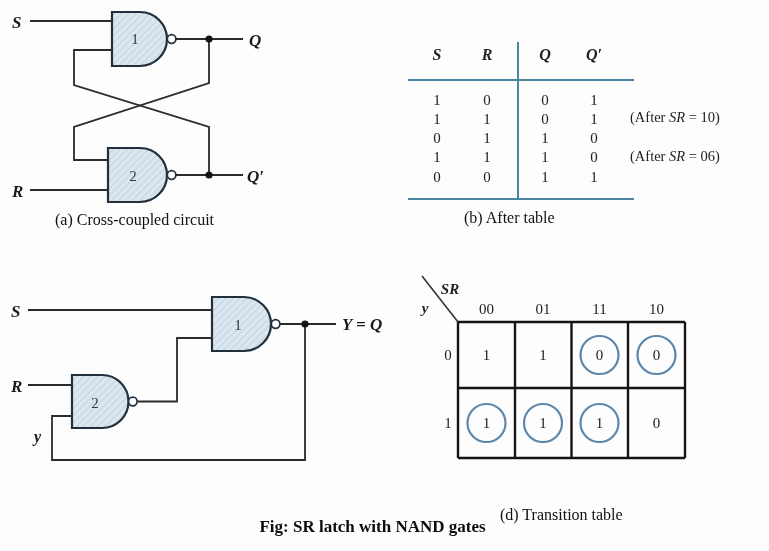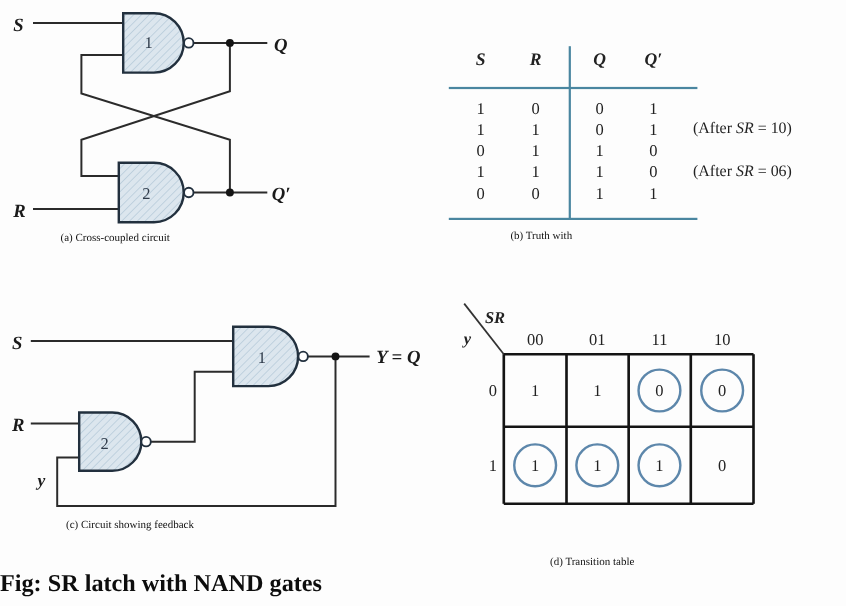--- a/index.html
+++ b/index.html
@@ -23,21 +23,21 @@
     font-family: "Liberation Serif", serif;
     font-style: italic; font-weight: bold;
     font-size: 17px; fill: #1a1a1a;
   }
   .gate-num {
     font-family: "Liberation Serif", serif;
     font-size: 15px; fill: #2f3b4a; text-anchor: middle;
   }
   .panel-caption {
     position: absolute;
-    font-size: 10px; color: #111; white-space: nowrap;
+    font-size: 16px; color: #111; white-space: nowrap;
   }
   
   #truth-table { position: absolute; left: 400px; top: 40px; width: 369px; height: 190px; }
   .tt-cell {
     position: absolute; transform: translateX(-50%);
     font-size: 15px; color: #222; white-space: nowrap;
   }
   .tt-head { font-style: italic; font-weight: 600; font-size: 16px; }
   .tt-line { position: absolute; background: #4a86a0; }
   .tt-annot {
@@ -51,21 +51,21 @@
   .kmap-txt {
     font-family: "Liberation Serif", serif;
     font-size: 15px; fill: #222; text-anchor: middle;
   }
   .kmap-corner { font-style: italic; font-weight: 600; font-size: 15px; }
   .mark { fill: none; stroke: #5d87ab; stroke-width: 2.2; visibility: hidden; }
   .mark.show { visibility: visible; }
   
   #fig-caption {
     position: absolute; left: 0; top: 517px; width: 745px;
-    text-align: left; font-weight: bold; font-size: 22px; color: #0d0d0d;
+    text-align: center; font-weight: bold; font-size: 17px; color: #0d0d0d;
   }
 </style>
 </head>
 <body>
 
 <div id="page">
 
   <svg id="circuit-a" width="270" height="240" viewBox="0 0 270 240" style="left:0;top:0;">
     <defs>
       <pattern id="hatch-a" width="5" height="5" patternUnits="userSpaceOnUse" patternTransform="rotate(45)">
@@ -142,21 +142,21 @@
       <span class="tt-cell" style="left:194px;top:129px;">1</span>
     </div>
 
     <div class="tt-annot" style="top:69px;">
       <span>(After </span><i>SR</i><span> = 10)</span>
     </div>
     <div class="tt-annot" style="top:108px;">
       <span>(After </span><i>SR</i><span> = 06)</span>
     </div>
   </div>
-  <div class="panel-caption" style="left:464px; top:209px;">(b) Truth with</div>
+  <div class="panel-caption" style="left:464px; top:209px;">(b) After table</div>
 
   <svg id="circuit-c" width="400" height="185" viewBox="0 0 400 185" style="left:0;top:290px;">
     <defs>
       <pattern id="hatch-c" width="5" height="5" patternUnits="userSpaceOnUse" patternTransform="rotate(45)">
         <rect width="5" height="5" fill="#dce6ee"></rect>
         <line x1="0" y1="0" x2="0" y2="5" stroke="#a9c0d2" stroke-width="1"></line>
       </pattern>
     </defs>
 
     <path class="wire" d="M28,20 H212"></path>
@@ -172,21 +172,20 @@
 
     <circle class="dot" cx="305" cy="34" r="3.6"></circle>
 
     <text class="sig-label" x="11" y="27">S</text>
     <text class="sig-label" x="11" y="102">R</text>
     <text class="sig-label" x="34" y="152" style="font-size:16px;">y</text>
     <text class="sig-label" x="342" y="40">Y = Q</text>
     <text class="gate-num" x="238" y="40">1</text>
     <text class="gate-num" x="95" y="118">2</text>
   </svg>
-  <div class="panel-caption" style="left:60px; top:472px;">(c) Circuit showing feedback</div>
 
   <svg id="kmap" width="310" height="212" viewBox="0 0 310 212" style="left:400px;top:260px;">
 
     <line class="kmap-diag" x1="22" y1="16" x2="58" y2="62"></line>
     <text class="kmap-txt kmap-corner" x="50" y="34" text-anchor="start">SR</text>
     <text class="kmap-txt kmap-corner" x="25" y="53" text-anchor="start">y</text>
 
     <text class="kmap-txt" x="86.5" y="54">00</text>
     <text class="kmap-txt" x="143" y="54">01</text>
     <text class="kmap-txt" x="199.5" y="54">11</text>

